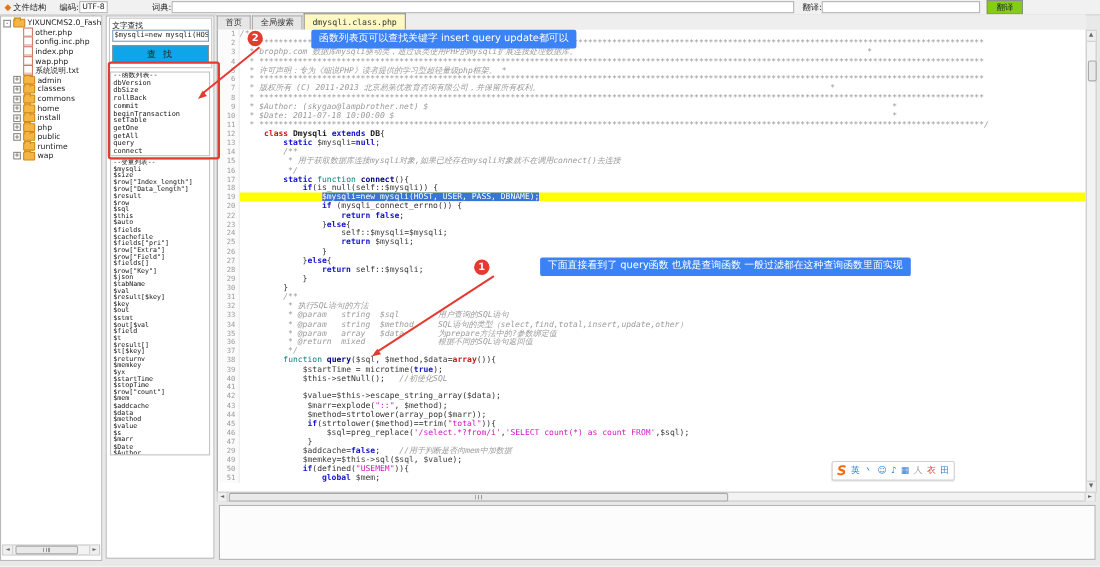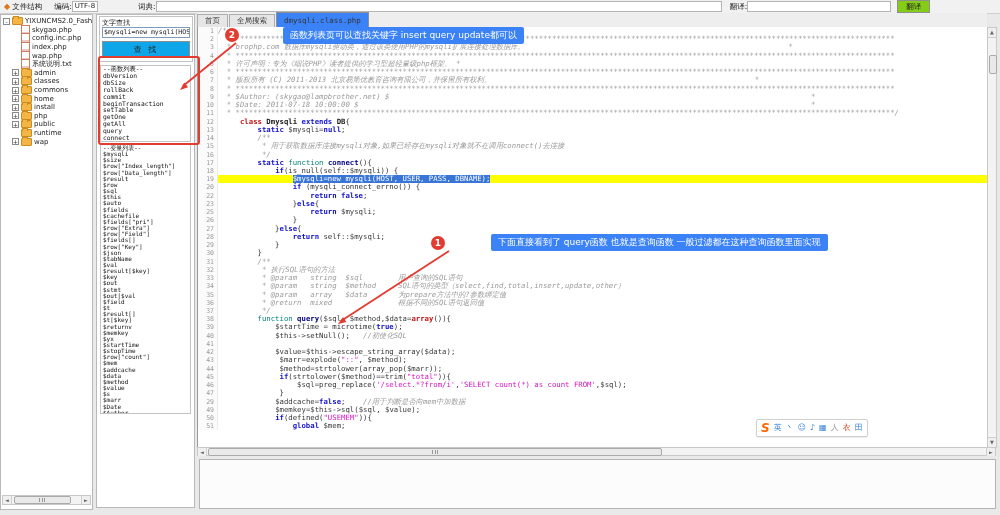--- a/index.html
+++ b/index.html
@@ -36,21 +36,21 @@
   #find-btn{position:absolute;left:2px;top:24px;width:86px;height:14px;border:1px solid #8f8f8f;background:#0ea5e9;display:flex;align-items:center;justify-content:center;font-size:8px;letter-spacing:2px;}
   .listbox{position:absolute;left:3px;width:91px;border:1px solid #c3c3c3;box-sizing:border-box;overflow:hidden;background:#fff;}
   #fn-list{top:50px;height:77px;}
   #var-list{top:129px;height:270px;}
   .lb-item{font-size:6.3px;line-height:6.9px;white-space:nowrap;padding-left:2px;color:#111;font-family:"DejaVu Sans Mono",monospace;}
   #var-list .lb-item{font-size:6px;line-height:6.15px;}
   .lb-title{color:#111;}
   
   #tabbar{position:absolute;left:197px;top:13px;width:790px;height:14px;display:flex;align-items:flex-end;background:#eee;}
   .tab{height:12px;display:flex;align-items:center;padding:0 7px;font-size:7.5px;background:#e6e6e6;border:1px solid #adadad;border-bottom:none;margin-right:1px;color:#333;}
-  .tab.active{height:14px;background:#3b82f6;border-color:#8f8f8f;font-family:"DejaVu Sans Mono",monospace;}
+  .tab.active{height:14px;background:#fef9c3;border-color:#8f8f8f;font-family:"DejaVu Sans Mono",monospace;}
   #code-area{position:absolute;left:197px;top:27px;width:790px;height:420px;background:#fff;border-left:1px solid #9a9a9a;box-sizing:border-box;overflow:hidden;}
   .cl{display:flex;height:8.24px;white-space:pre;font-family:"DejaVu Sans Mono",monospace;font-size:7.3px;line-height:8.24px;}
   .ln{flex:0 0 16px;text-align:right;padding-right:3px;color:#9a9a9a;font-size:6.5px;background:#fbfbfb;border-right:1px solid #ececec;}
   .lt{flex:1 1 auto;overflow:hidden;}
   .cl.hl .lt{background:#ffff00;}
   .sg-c{color:#9b9b9b;font-style:italic;}
   .sg-k{color:#1212cf;font-weight:bold;}
   .sg-r{color:#c81414;font-weight:bold;}
   .sg-b{color:#1a1a1a;font-weight:bold;}
   .sg-f{color:#0a8080;}
@@ -107,21 +107,21 @@
 <div id="tree-panel">
   <div id="tree">
       <div class="titem">
         <span class="exp">-</span>
         <span class="fold"></span>
         <span class="tlabel">YIXUNCMS2.0_Fashion_Sh</span>
       </div>
       <div class="titem child">
         <span class="noexp"></span>
         <span class="ficon"></span>
-        <span class="tlabel">skygao.php</span>
+        <span class="tlabel">other.php</span>
       </div>
       <div class="titem child">
         <span class="noexp"></span>
         <span class="ficon"></span>
         <span class="tlabel">config.inc.php</span>
       </div>
       <div class="titem child">
         <span class="noexp"></span>
         <span class="ficon"></span>
         <span class="tlabel">index.php</span>
@@ -280,20 +280,21 @@
     <div class="cl"><span class="ln">13</span><span class="lt"><span class="sg-t">         </span><span class="sg-k">static</span><span class="sg-t"> </span><span class="sg-v">$mysqli</span><span class="sg-t">=</span><span class="sg-k">null</span><span class="sg-t">;</span></span></div>
     <div class="cl"><span class="ln">14</span><span class="lt"><span class="sg-c">         /**</span></span></div>
     <div class="cl"><span class="ln">15</span><span class="lt"><span class="sg-c">          * 用于获取数据库连接mysqli对象,如果已经存在mysqli对象就不在调用connect()去连接</span></span></div>
     <div class="cl"><span class="ln">16</span><span class="lt"><span class="sg-c">          */</span></span></div>
     <div class="cl"><span class="ln">17</span><span class="lt"><span class="sg-t">         </span><span class="sg-k">static</span><span class="sg-t"> </span><span class="sg-f">function</span><span class="sg-t"> </span><span class="sg-n">connect</span><span class="sg-t">(){</span></span></div>
     <div class="cl"><span class="ln">18</span><span class="lt"><span class="sg-t">             </span><span class="sg-k">if</span><span class="sg-t">(is_null(self::</span><span class="sg-v">$mysqli</span><span class="sg-t">)) {</span></span></div>
     <div class="cl hl"><span class="ln">19</span><span class="lt"><span class="sg-t">                 </span><span class="sg-sel">$mysqli=new mysqli(HOST, USER, PASS, DBNAME);</span></span></div>
     <div class="cl"><span class="ln">20</span><span class="lt"><span class="sg-t">                 </span><span class="sg-k">if</span><span class="sg-t"> (mysqli_connect_errno()) {</span></span></div>
     <div class="cl"><span class="ln">22</span><span class="lt"><span class="sg-t">                     </span><span class="sg-k">return</span><span class="sg-t"> </span><span class="sg-k">false</span><span class="sg-t">;</span></span></div>
     <div class="cl"><span class="ln">23</span><span class="lt"><span class="sg-t">                 }</span><span class="sg-k">else</span><span class="sg-t">{</span></span></div>
+    <div class="cl"><span class="ln">24</span><span class="lt"><span class="sg-t">                     self::</span><span class="sg-v">$mysqli</span><span class="sg-t">=</span><span class="sg-v">$mysqli</span><span class="sg-t">;</span></span></div>
     <div class="cl"><span class="ln">25</span><span class="lt"><span class="sg-t">                     </span><span class="sg-k">return</span><span class="sg-t"> </span><span class="sg-v">$mysqli</span><span class="sg-t">;</span></span></div>
     <div class="cl"><span class="ln">26</span><span class="lt"><span class="sg-t">                 }</span></span></div>
     <div class="cl"><span class="ln">27</span><span class="lt"><span class="sg-t">             }</span><span class="sg-k">else</span><span class="sg-t">{</span></span></div>
     <div class="cl"><span class="ln">28</span><span class="lt"><span class="sg-t">                 </span><span class="sg-k">return</span><span class="sg-t"> self::</span><span class="sg-v">$mysqli</span><span class="sg-t">;</span></span></div>
     <div class="cl"><span class="ln">29</span><span class="lt"><span class="sg-t">             }</span></span></div>
     <div class="cl"><span class="ln">30</span><span class="lt"><span class="sg-t">         }</span></span></div>
     <div class="cl"><span class="ln">31</span><span class="lt"><span class="sg-c">         /**</span></span></div>
     <div class="cl"><span class="ln">32</span><span class="lt"><span class="sg-c">          * 执行SQL语句的方法</span></span></div>
     <div class="cl"><span class="ln">33</span><span class="lt"><span class="sg-c">          * @param   string  $sql        用户查询的SQL语句</span></span></div>
     <div class="cl"><span class="ln">34</span><span class="lt"><span class="sg-c">          * @param   string  $method     SQL语句的类型（select,find,total,insert,update,other）</span></span></div>

